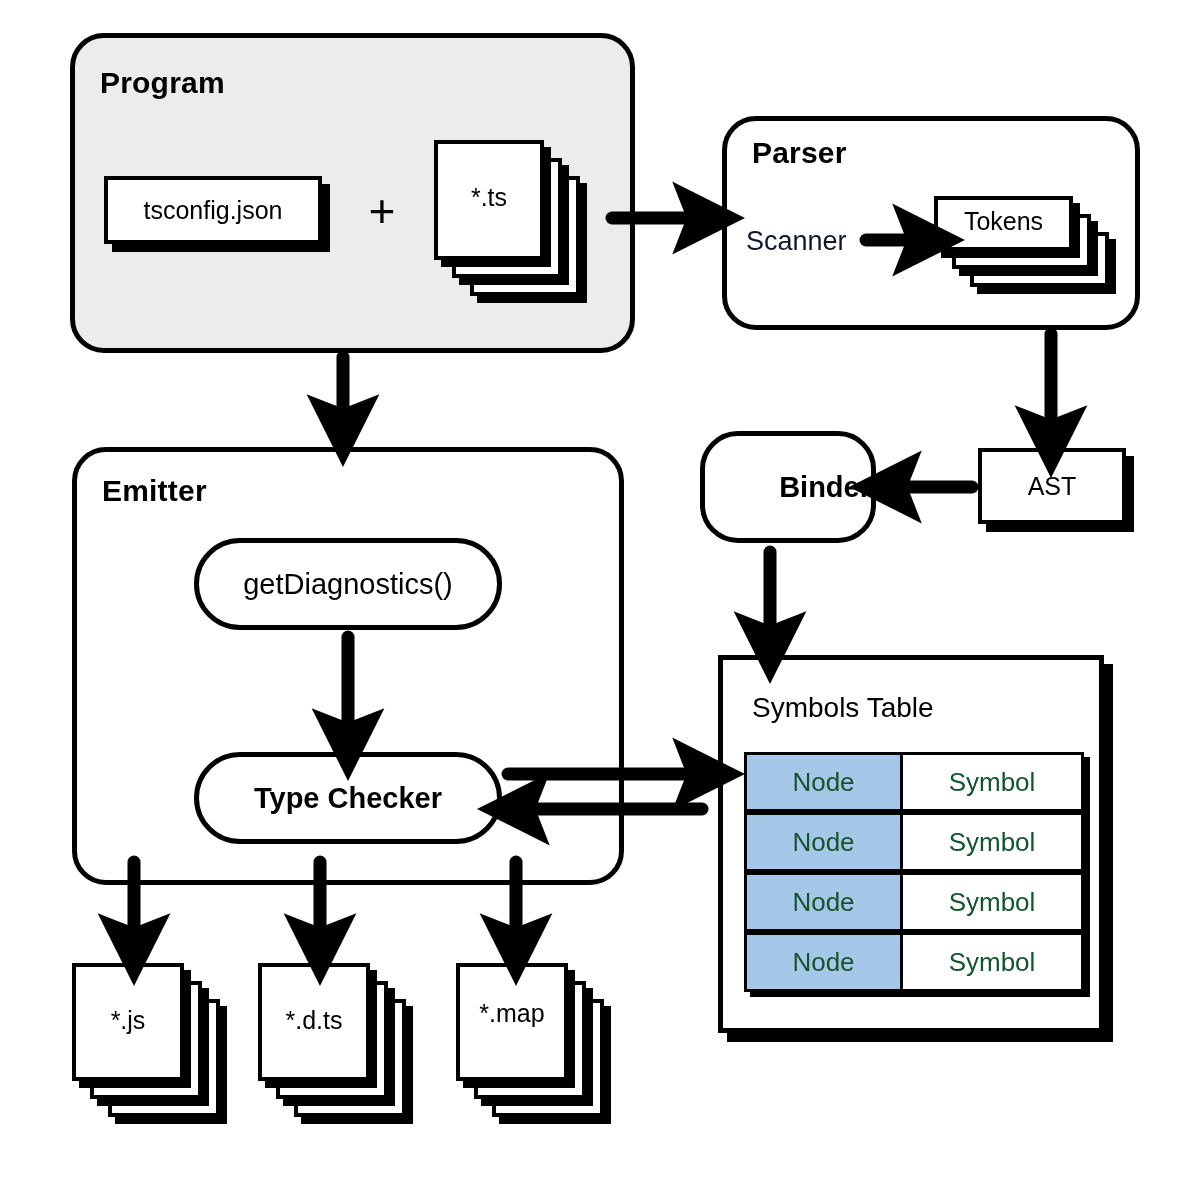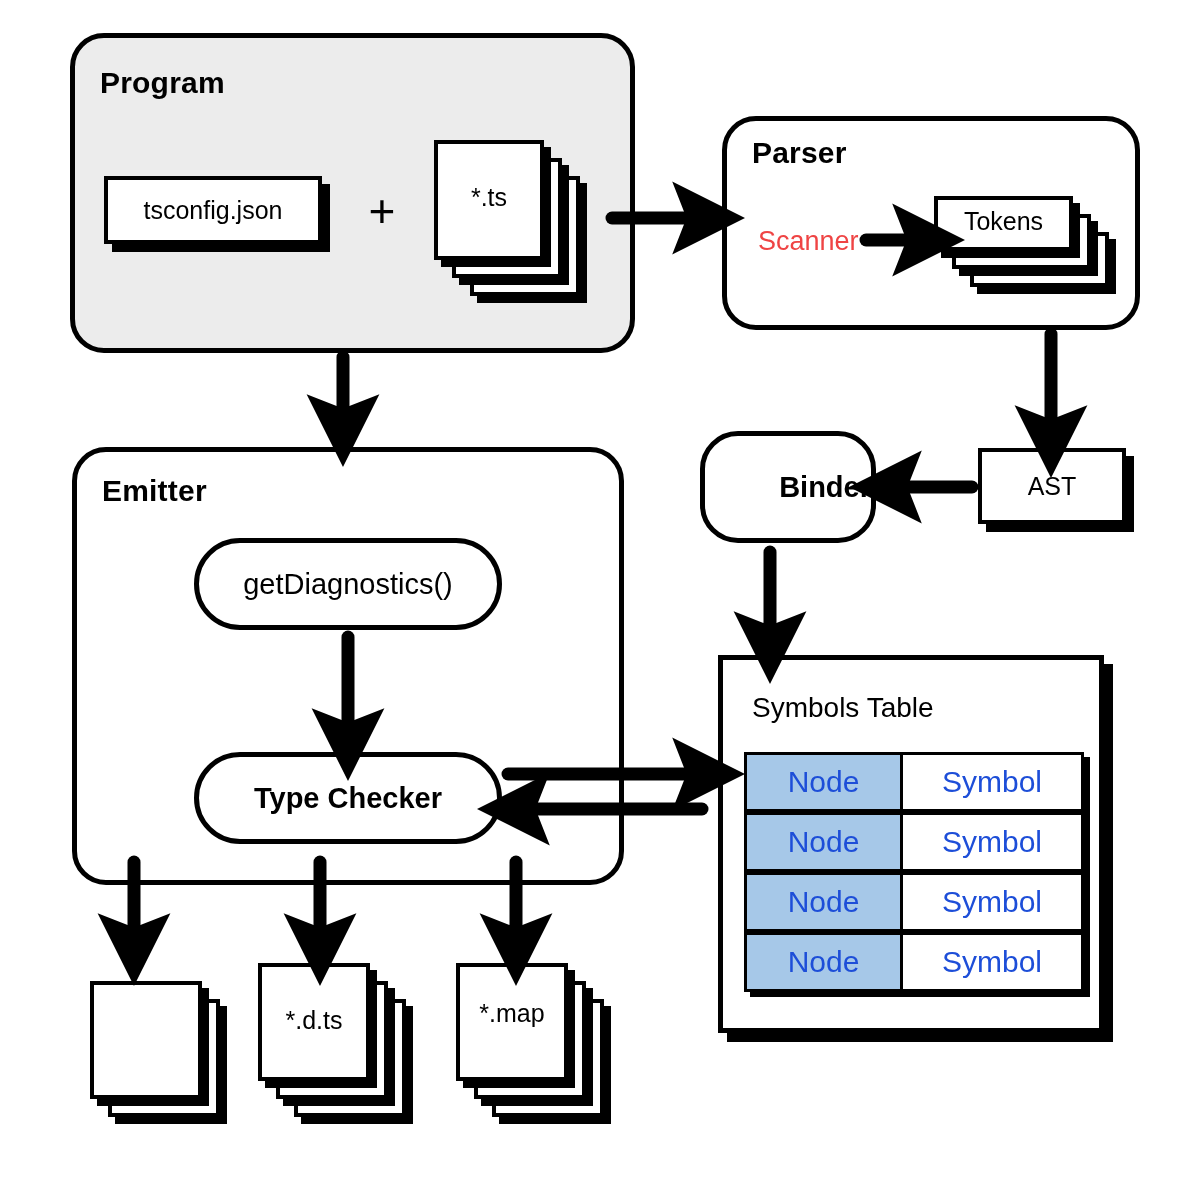--- a/index.html
+++ b/index.html
@@ -123,22 +123,22 @@
     display: flex;
     border: 3px solid #000;
     box-shadow: 6px 5px 0 0 #000;
     background: #ffffff;
     box-sizing: border-box;
   }
   .symcell {
     display: flex;
     align-items: center;
     justify-content: center;
-    font-size: 30px;
-    color: #1d4ed8;
+    font-size: 26px;
+    color: #14532d;
     box-sizing: border-box;
   }
   .symcell.node-cell {
     border-right: 3px solid #000;
   }
 </style>
 </head>
 <body>
 
 <div id="stage">
@@ -161,21 +161,21 @@
     <div class="sheet s1" style="width:102px; height:112px;">
       <span class="sheet-label" style="top:39px;">*.ts</span>
     </div>
   </div>
 
   <div class="abs group" style="left:722px; top:116px; width:418px; height:214px;">
   </div>
   <div class="group-title" style="left:752px; top:136px;">Parser</div>
 
   <div class="abs" style="left:746px; top:224px; width:120px; height:34px; display:flex; align-items:center;">
-    <span style="font-size:27px;color:#ef4444;white-space:nowrap;margin-left:12px;">Scanner</span>
+    <span style="font-size:27px;color:#0f172a;white-space:nowrap;">Scanner</span>
   </div>
 
   <div class="stack" style="left:934px; top:196px; width:190px; height:125px;">
     <div class="sheet s3" style="width:131px; height:47px;"></div>
     <div class="sheet s2" style="width:131px; height:47px;"></div>
     <div class="sheet s1" style="width:131px; height:47px;">
       <span class="sheet-label" style="top:7px;">Tokens</span>
     </div>
   </div>
 
@@ -218,20 +218,23 @@
     <span class="pill-label bold">Type Checker</span>
   </div>
 
   <div class="abs pill" style="left:194px; top:538px; width:308px; height:92px;">
     <span class="pill-label">getDiagnostics()</span>
   </div>
 
   <div class="stack" style="left:72px; top:963px; width:180px; height:175px;">
     <div class="sheet s3" style="width:104px; height:110px;"></div>
     <div class="sheet s2" style="width:104px; height:110px;"></div>
+    <div class="sheet s1" style="width:104px; height:110px;">
+      <span class="sheet-label" style="top:39px;">*.js</span>
+    </div>
   </div>
 
   <div class="stack" style="left:258px; top:963px; width:180px; height:175px;">
     <div class="sheet s3" style="width:104px; height:110px;"></div>
     <div class="sheet s2" style="width:104px; height:110px;"></div>
     <div class="sheet s1" style="width:104px; height:110px;">
       <span class="sheet-label" style="top:39px;">*.d.ts</span>
     </div>
   </div>
 

